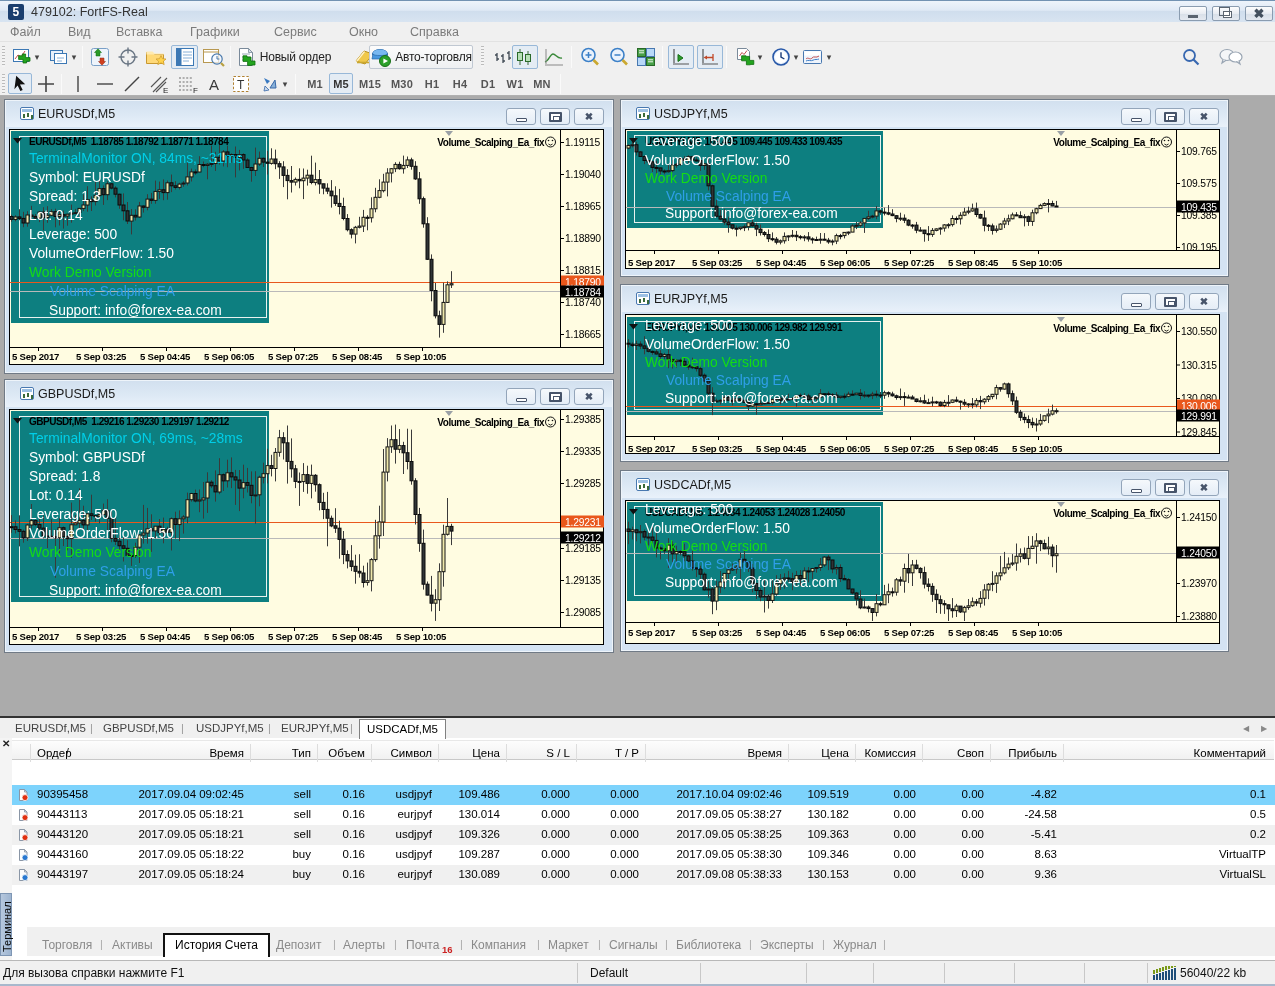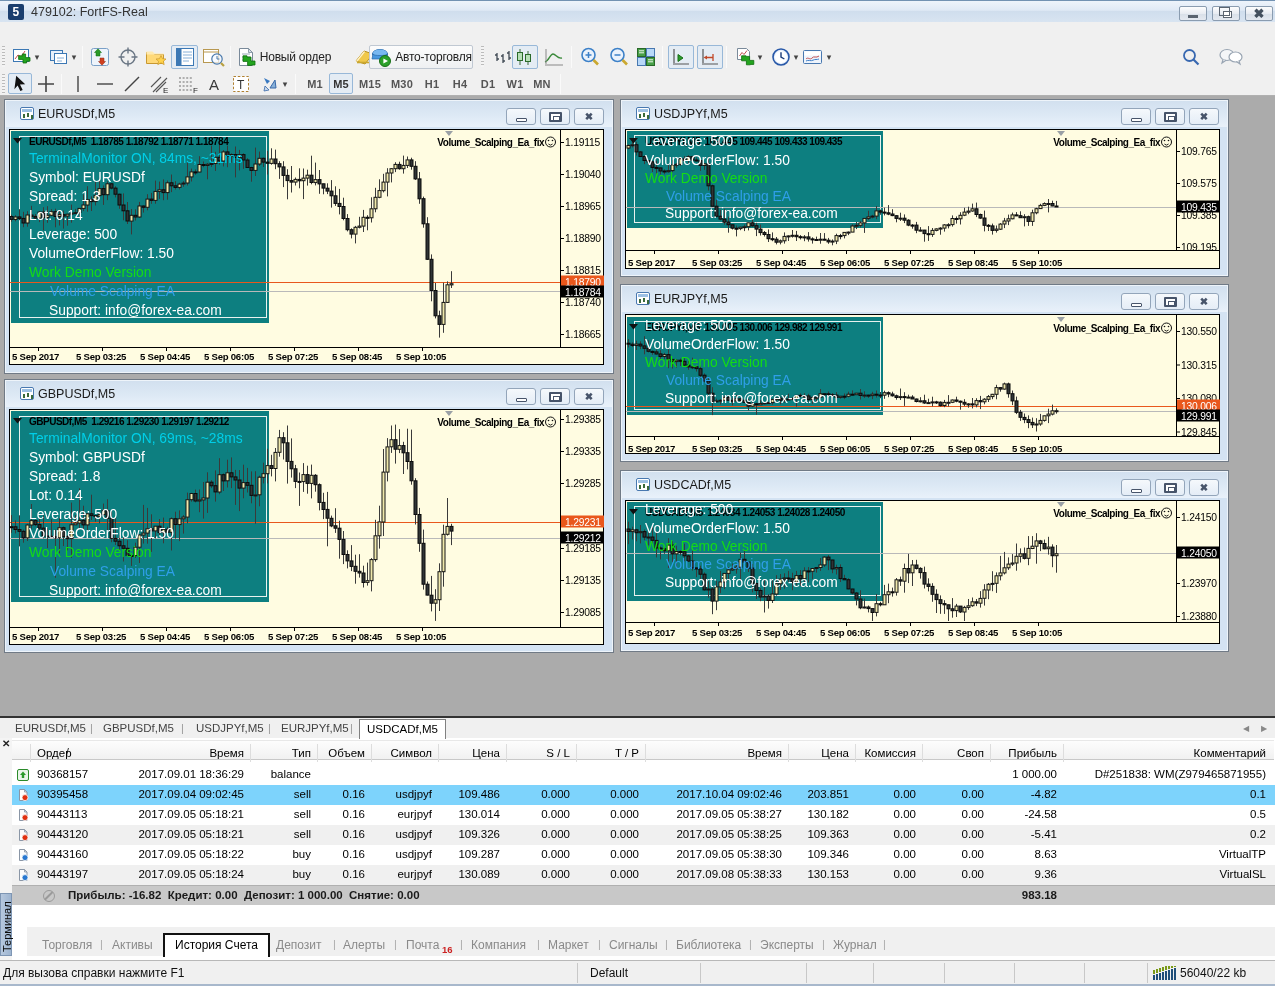--- a/index.html
+++ b/index.html
@@ -91,20 +91,29 @@
     <div id="titlebar">
       <span id="tlogo"></span>
       <span id="ttext">479102: FortFS-Real</span>
       <span class="wbtn" id="wmin" style="left:1179px">
         <i></i>
       </span>
       <span class="wbtn" id="wmax" style="left:1212px">
         <i></i>
       </span>
       <span class="wbtn" id="wclose" style="left:1245px">✖</span>
+    </div>
+    <div id="menubar">
+      <span class="mi" style="left:10px">Файл</span>
+      <span class="mi" style="left:68px">Вид</span>
+      <span class="mi" style="left:116px">Вставка</span>
+      <span class="mi" style="left:190px">Графики</span>
+      <span class="mi" style="left:274px">Сервис</span>
+      <span class="mi" style="left:349px">Окно</span>
+      <span class="mi" style="left:410px">Справка</span>
     </div>
     <div id="tb1">
       <i class="grip" style="left:2px;top:4px;height:21px"></i>
       <span class="tbtn" style="left:8px;width:34px">
         <svg width="22" height="22" viewBox="0 0 22 22">
           <rect x="2.5" y="3.5" width="15" height="12" fill="#fff" stroke="#3c78b4"></rect>
           <path d="M4 13l3-4 3 2 4-6" stroke="#c84848" fill="none"></path>
           <path d="M11 8h3.6v3.6H19v3.6h-3.4V17h-3.6v-3.6H7.6V9.8H12z" fill="#23a41e" stroke="#0c6d0c" stroke-width="0.8"></path>
         </svg>
         <span class="dda">▾</span>
@@ -1252,39 +1261,20 @@
         <i class="hs" style="left:426px"></i>
         <i class="hs" style="left:494px"></i>
         <i class="hs" style="left:564px"></i>
         <i class="hs" style="left:633px"></i>
         <i class="hs" style="left:776px"></i>
         <i class="hs" style="left:843px"></i>
         <i class="hs" style="left:910px"></i>
         <i class="hs" style="left:978px"></i>
         <i class="hs" style="left:1051px"></i>
       </div>
-      <div class="trow" style="top:27px;background:#fff">
-        <svg class="ric" width="12" height="12">
-          <rect x="0.5" y="0.5" width="11" height="11" rx="1.5" fill="#e9f5e9" stroke="#2a8a2a"></rect>
-          <path d="M6 2.5l3 3.5h-1.8v3H4.8v-3H3z" fill="#2a9a2a"></path>
-        </svg>
-        <span class="c L" style="left:25px">90368157</span>
-        <span class="c R" style="left:232px;width:0">
-          <i>2017.09.01 18:36:29</i>
-        </span>
-        <span class="c R" style="left:299px;width:0">
-          <i>balance</i>
-        </span>
-        <span class="c R" style="left:1045px;width:0">
-          <i>1 000.00</i>
-        </span>
-        <span class="c R" style="left:1254px;width:0">
-          <i>D#251838: WM(Z979465871955)</i>
-        </span>
-      </div>
       <div class="trow" style="top:47px;background:#7dd3fc">
         <svg class="ric" width="12" height="12">
           <path d="M2.5 0.5h5l2.5 2.5v8.5h-7.5z" fill="#fcfcfc" stroke="#8a96a6"></path>
           <path d="M7.5 0.5l2.5 2.5h-2.5z" fill="#d7dfe8" stroke="#8a96a6" stroke-width="0.8"></path>
           <circle cx="8" cy="8.6" r="3" fill="#e03010" stroke="#fff" stroke-width="0.8"></circle>
         </svg>
         <span class="c L" style="left:25px">90395458</span>
         <span class="c R" style="left:232px;width:0">
           <i>2017.09.04 09:02:45</i>
         </span>
@@ -1303,21 +1293,21 @@
         <span class="c R" style="left:558px;width:0">
           <i>0.000</i>
         </span>
         <span class="c R" style="left:627px;width:0">
           <i>0.000</i>
         </span>
         <span class="c R" style="left:770px;width:0">
           <i>2017.10.04 09:02:46</i>
         </span>
         <span class="c R" style="left:837px;width:0">
-          <i>203.851</i>
+          <i>109.519</i>
         </span>
         <span class="c R" style="left:904px;width:0">
           <i>0.00</i>
         </span>
         <span class="c R" style="left:972px;width:0">
           <i>0.00</i>
         </span>
         <span class="c R" style="left:1045px;width:0">
           <i>-4.82</i>
         </span>
@@ -1504,27 +1494,20 @@
           <i>0.00</i>
         </span>
         <span class="c R" style="left:972px;width:0">
           <i>0.00</i>
         </span>
         <span class="c R" style="left:1045px;width:0">
           <i>9.36</i>
         </span>
         <span class="c R" style="left:1254px;width:0">
           <i>VirtualSL</i>
-        </span>
-      </div>
-      <div id="tsum">
-        <span class="noicon" style="left:31px"></span>
-        <span class="c L" style="left:56px">Прибыль: -16.82&nbsp;&nbsp;Кредит: 0.00&nbsp;&nbsp;Депозит: 1 000.00&nbsp;&nbsp;Снятие: 0.00</span>
-        <span class="c R" style="left:1045px;width:0">
-          <i>983.18</i>
         </span>
       </div>
     </div>
     <div id="sidebar">
       <span id="sidex">✕</span>
     </div>
     <div id="termtab"><svg width="12" height="61" viewBox="0 0 12 61">
         <text x="0" y="0" transform="translate(9.5 58) rotate(-90)" font-size="11" fill="#0a0a0a" font-family="Liberation Sans">Терминал</text>
       </svg></div>
     <div id="btabsrow">

